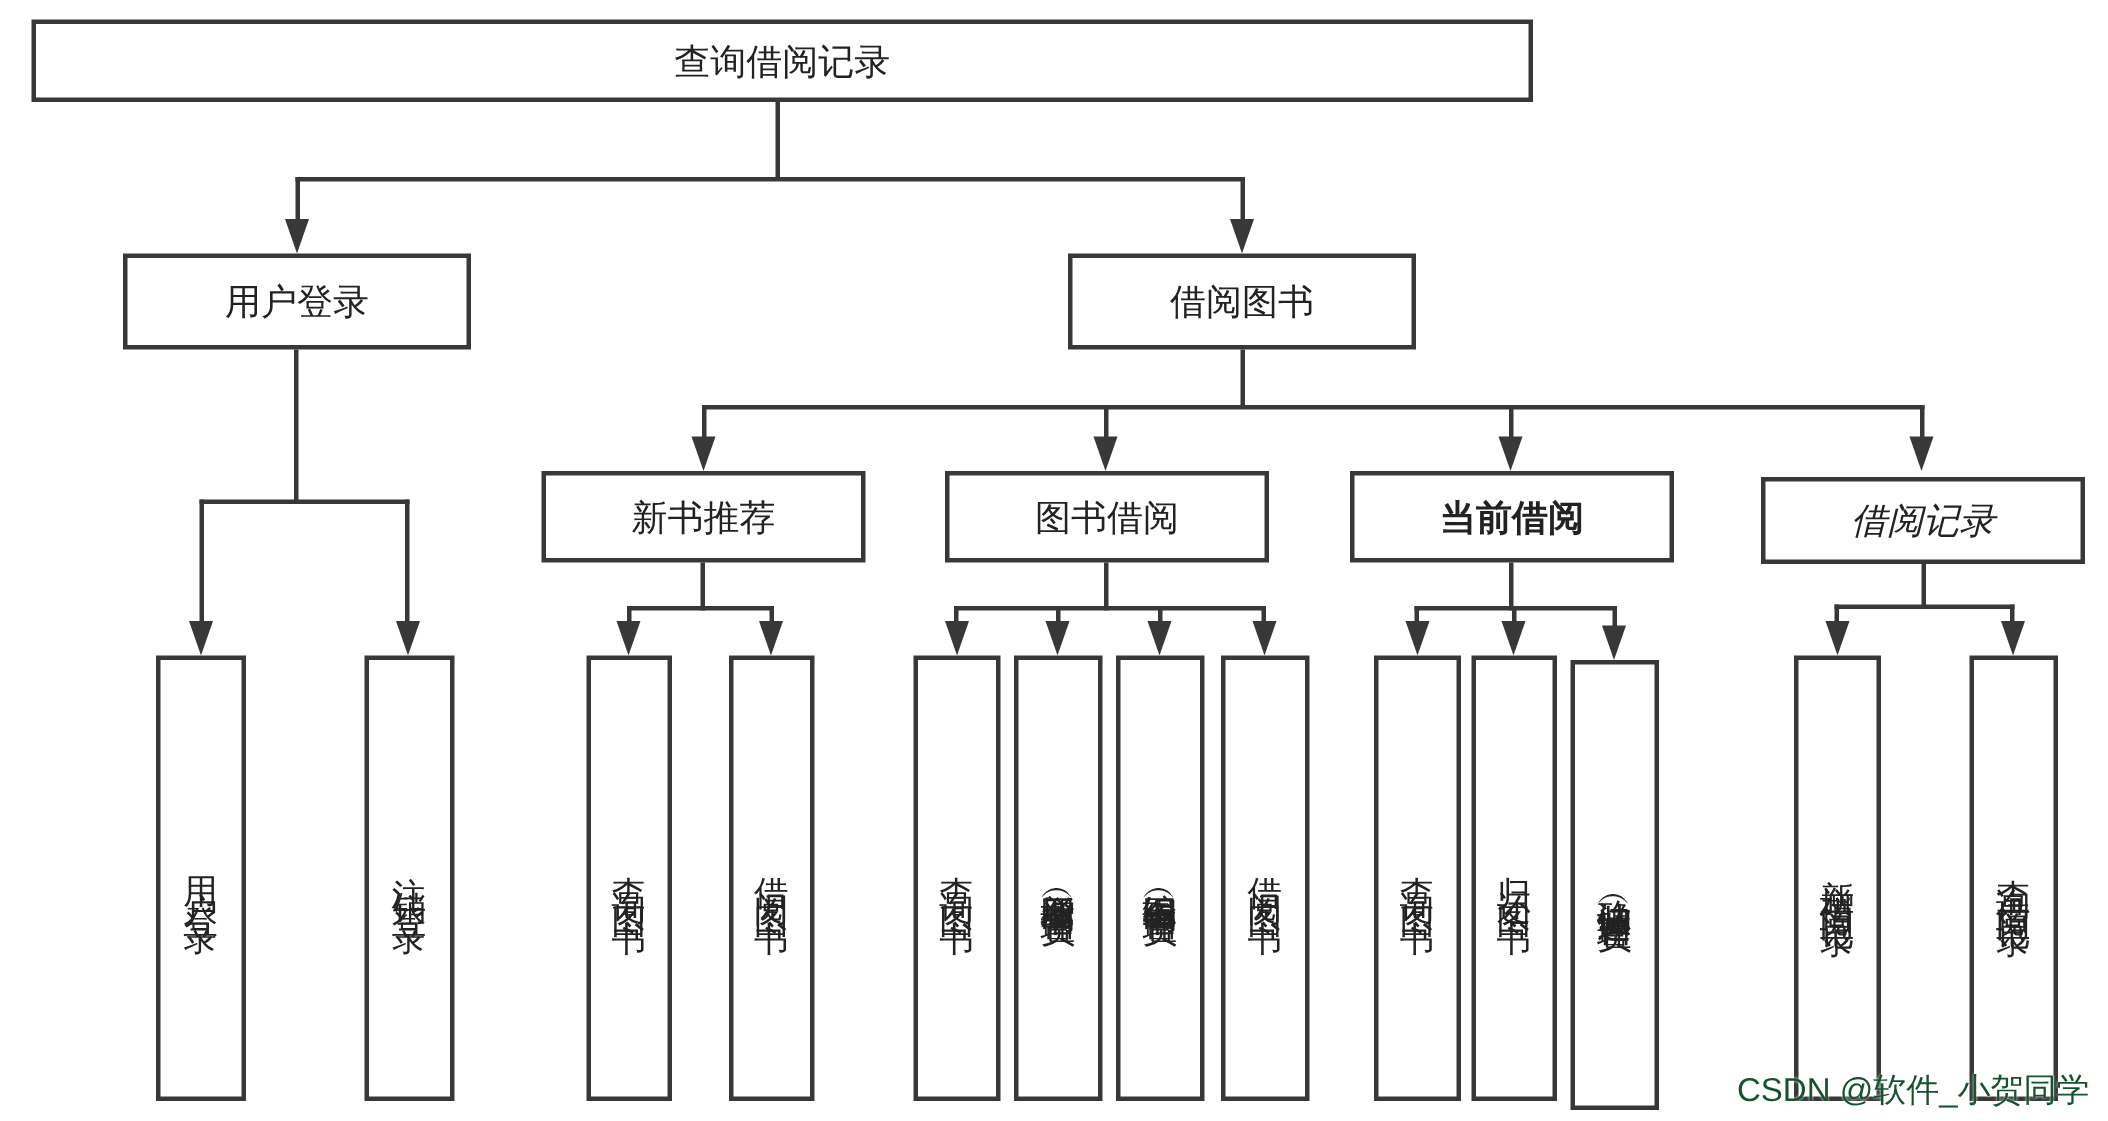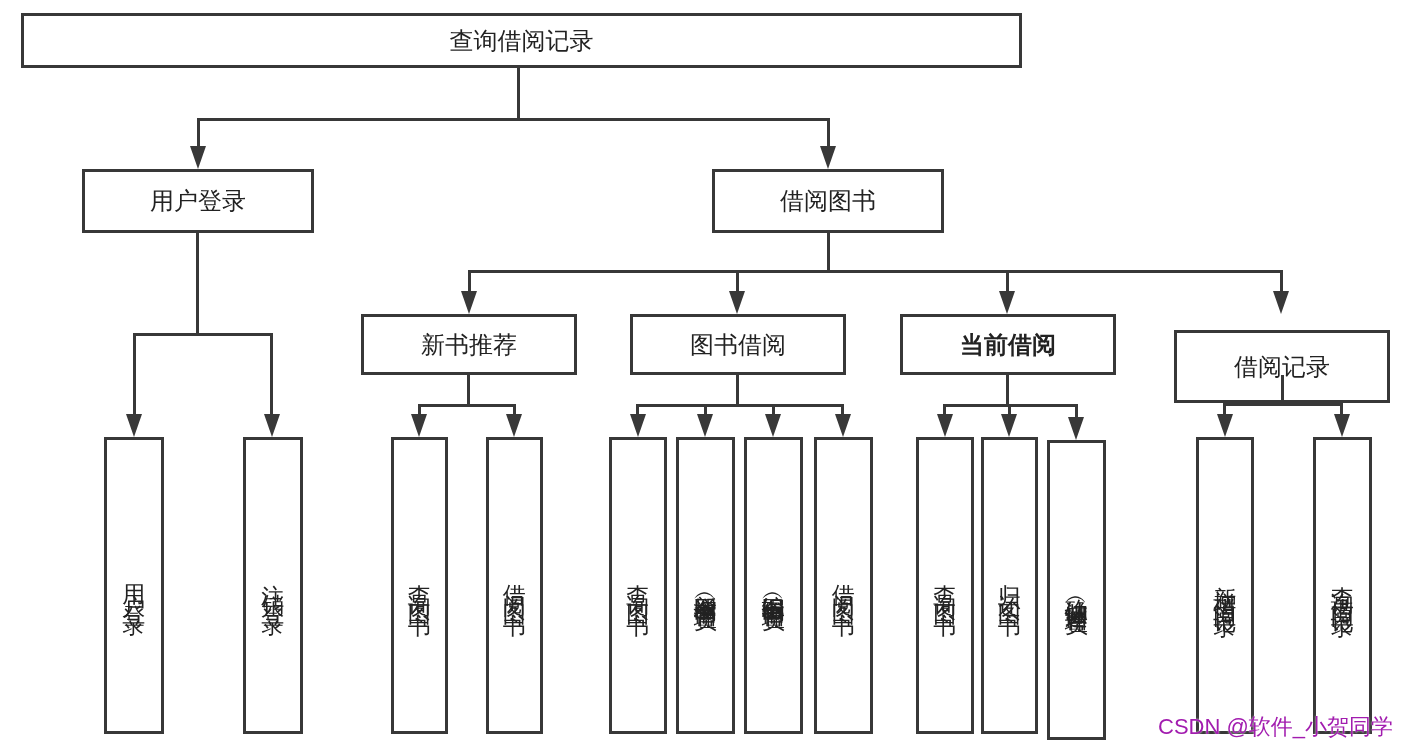--- a/index.html
+++ b/index.html
@@ -33,21 +33,21 @@
     position:absolute;
     width:0;height:0;
     border-left:8px solid transparent;
     border-right:8px solid transparent;
     border-top:23px solid #383838;
   }
   .watermark{
     position:absolute;
     left:1158px;top:712px;
     font-size:22px;
-    color:#a21caf;
+    color:#14532d;
     white-space:nowrap;
     z-index:5;
     text-shadow:0 0 2px #ffffff;
   }
 </style>
 </head>
 <body>
 
 <div class="stage">
 
@@ -89,21 +89,21 @@
 
   <div class="box" style="left:361px;top:314px;width:216px;height:61px;">
     <span>新书推荐</span>
   </div>
   <div class="box" style="left:630px;top:314px;width:216px;height:61px;">
     <span>图书借阅</span>
   </div>
   <div class="box" style="left:900px;top:314px;width:216px;height:61px;font-weight:bold;">
     <span>当前借阅</span>
   </div>
-  <div class="box" style="left:1174px;top:330px;width:216px;height:73px;">
+  <div class="box" style="left:1174px;top:318px;width:216px;height:58px;font-style:italic;">
     <span>借阅记录</span>
   </div>
 
   <div class="vline" style="left:467px;top:375px;height:32px;"></div>
   <div class="hline" style="left:418px;top:404px;width:98px;"></div>
   <div class="vline" style="left:418px;top:404px;height:13px;"></div>
   <div class="arrow" style="left:411px;top:414px;"></div>
   <div class="vline" style="left:513px;top:404px;height:13px;"></div>
   <div class="arrow" style="left:506px;top:414px;"></div>
 

